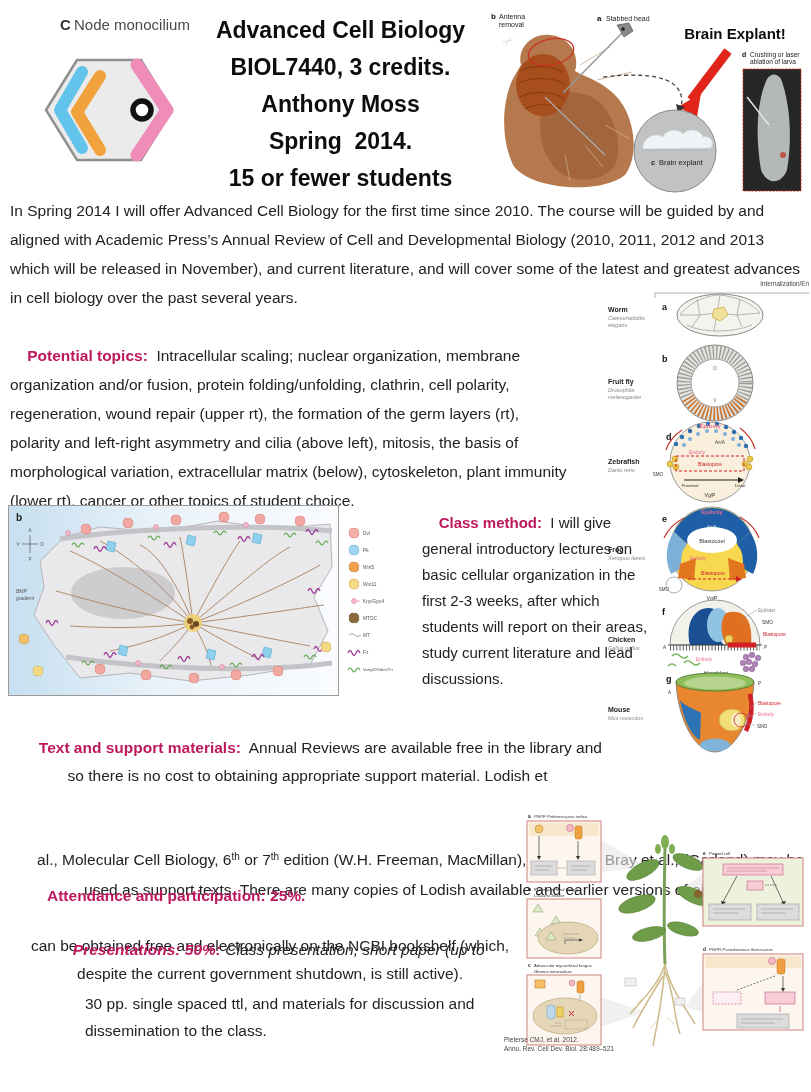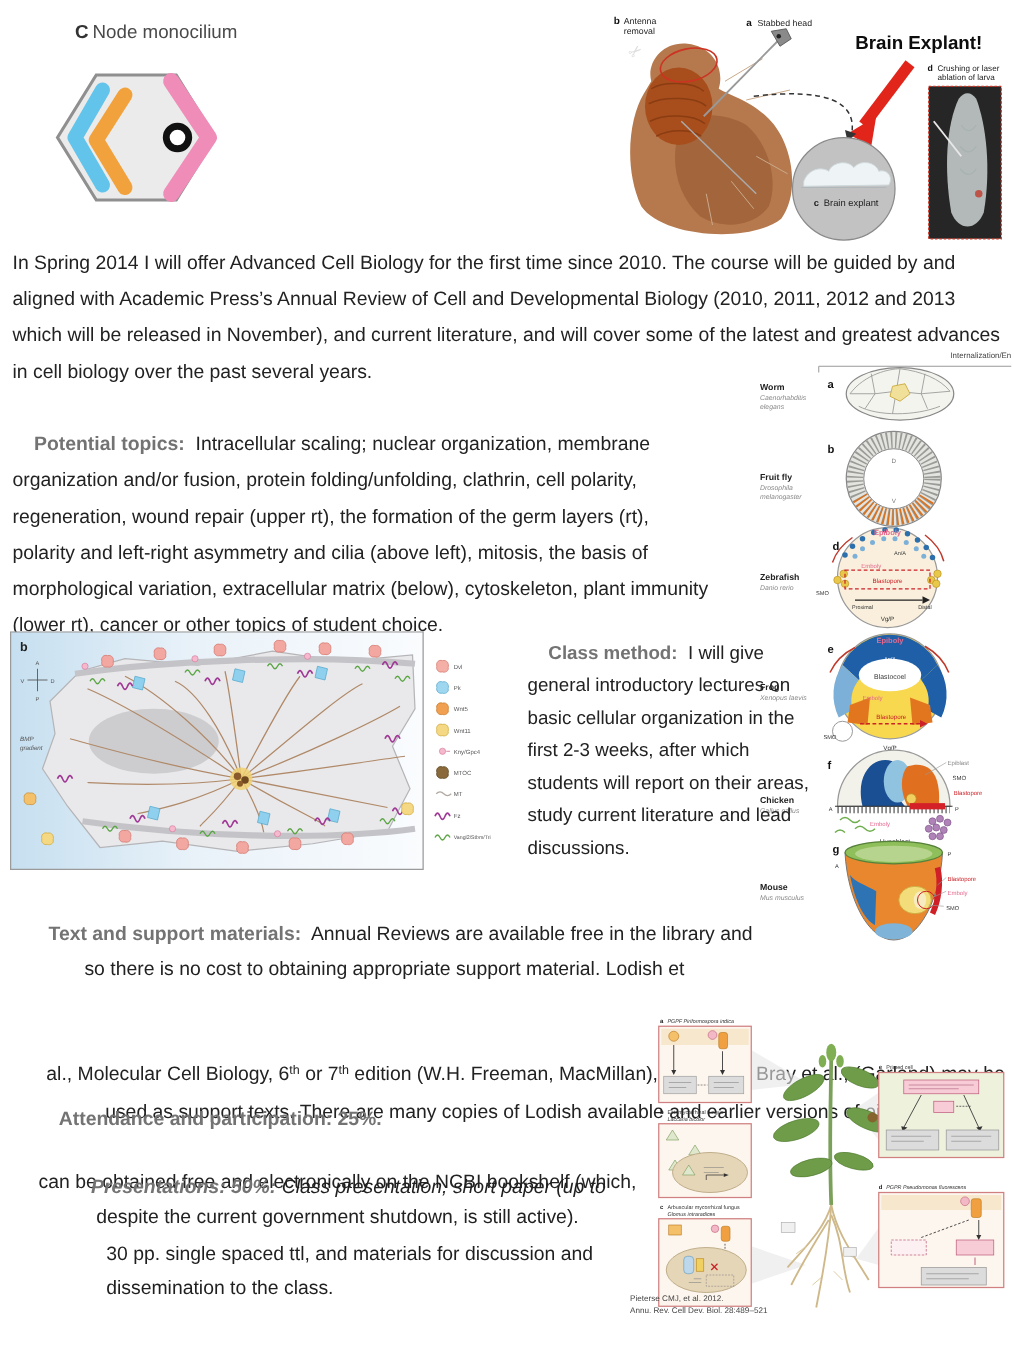--- a/index.html
+++ b/index.html
@@ -1,20 +1,20 @@
 <!DOCTYPE html>
 <html><head>
 <meta charset="utf-8">
 <style>
   html,body{margin:0;padding:0;}
   #page{position:relative;width:811px;height:1092px;background:#ffffff;overflow:hidden;
         font-family:"Liberation Sans",sans-serif;color:#1f1f1f;}
   .abs{position:absolute;}
   .body-text{font-size:15.5px;line-height:28px;color:#222;white-space:pre-wrap;}
-  .lead{font-weight:700;color:#737373;}
+  .lead{font-weight:700;color:#be185d;}
   .title-line{font-size:23px;font-weight:700;line-height:37px;text-align:center;color:#0d0d0d;white-space:pre-wrap;}
   .sup{font-size:10px;position:relative;top:-5px;}
   .grade-line{font-size:15.5px;line-height:27px;white-space:pre-wrap;}
   .citation{font-size:6.5px;line-height:8.5px;color:#444;}
   svg text{font-family:"Liberation Sans",sans-serif;}
 </style>
 </head>
 <body>
 
 <div id="page">
@@ -24,20 +24,27 @@
     <text x="54" y="22" font-size="15" fill="#4a4a4a">Node monocilium</text>
     <g>
       <polygon points="26,102 57,52 121,52 152,102 121,152 57,152" fill="#ebebeb" stroke="#8f8f8f" stroke-width="2.5"></polygon>
       <polyline points="117,57 147,102 117,147" fill="none" stroke="#f08cb8" stroke-width="13" stroke-linecap="round" stroke-linejoin="round"></polyline>
       <polyline points="62,64 40,102 62,140" fill="none" stroke="#62c4ea" stroke-width="12" stroke-linecap="round" stroke-linejoin="round"></polyline>
       <polyline points="80,68 57,104 80,142" fill="none" stroke="#f2a23c" stroke-width="12" stroke-linecap="round" stroke-linejoin="round"></polyline>
       <circle cx="122" cy="102" r="9" fill="#ffffff" stroke="#111" stroke-width="5.5"></circle>
     </g>
   </svg>
 
+  <div class="abs" style="left:188px;top:12px;width:305px;">
+    <div class="title-line">Advanced Cell Biology</div>
+    <div class="title-line">BIOL7440, 3 credits.</div>
+    <div class="title-line">Anthony Moss</div>
+    <div class="title-line">Spring  2014.</div>
+    <div class="title-line">15 or fewer students</div>
+  </div>
 
   <svg class="abs" style="left:485px;top:5px;" width="326" height="190" viewBox="0 0 326 190">
 
     <g>
       <path d="M30,70 C18,90 14,130 28,160 C45,185 115,190 140,170 C155,150 150,110 130,90 C115,75 100,72 90,66 C95,50 85,32 65,30 C45,28 32,45 36,60 Z" fill="#b5794d"></path>
       <path d="M60,95 C50,120 55,150 75,168 C95,180 120,175 130,160 C138,140 130,110 112,95 C95,85 72,84 60,95 Z" fill="#a2653c"></path>
       <ellipse cx="58" cy="80" rx="27" ry="31" fill="#a84e1c"></ellipse>
       <path d="M36,66 C45,60 70,60 78,68 M34,78 C45,72 72,72 80,80 M35,92 C46,86 70,86 79,94 M40,104 C50,98 68,98 76,104" stroke="#8a3c12" stroke-width="1.2" fill="none"></path>
       <ellipse cx="66" cy="47" rx="23" ry="13" fill="none" stroke="#cc3322" stroke-width="1.3" transform="rotate(-12 66 47)"></ellipse>
       <path d="M95,60 l30,-18 M112,75 l35,-8 M100,140 l18,22 M80,150 l5,25 M120,120 l25,14" stroke="#caa98a" stroke-width="0.8"></path>

